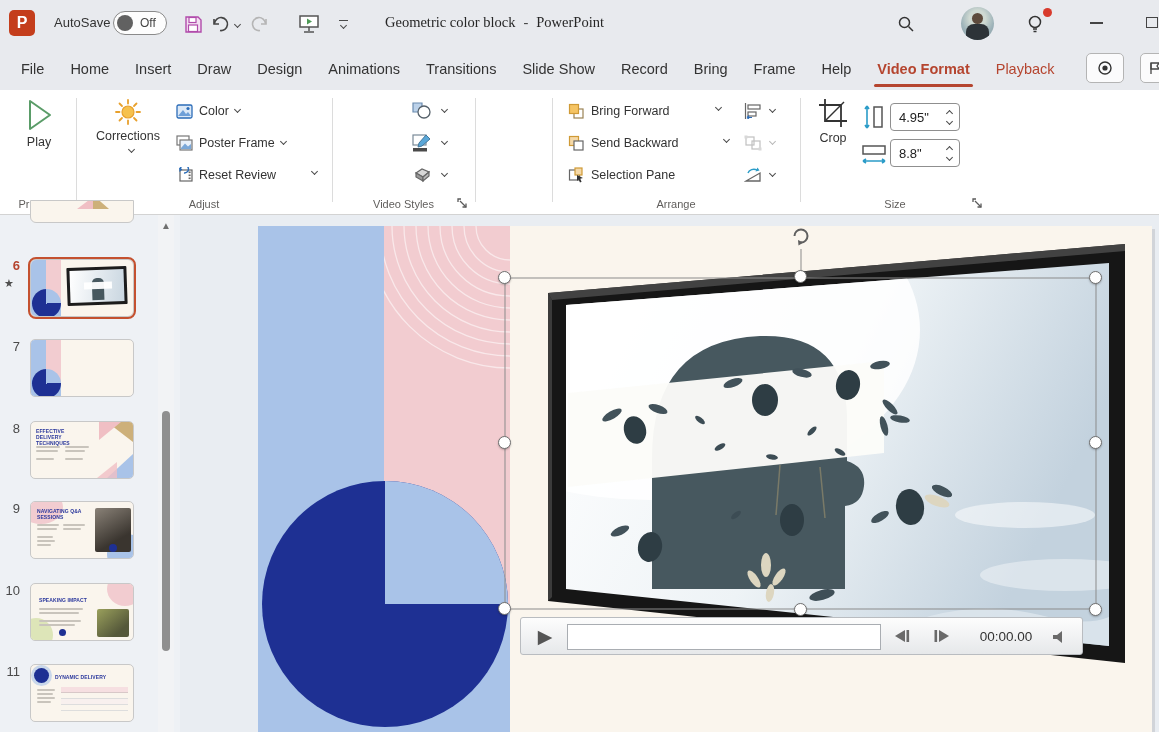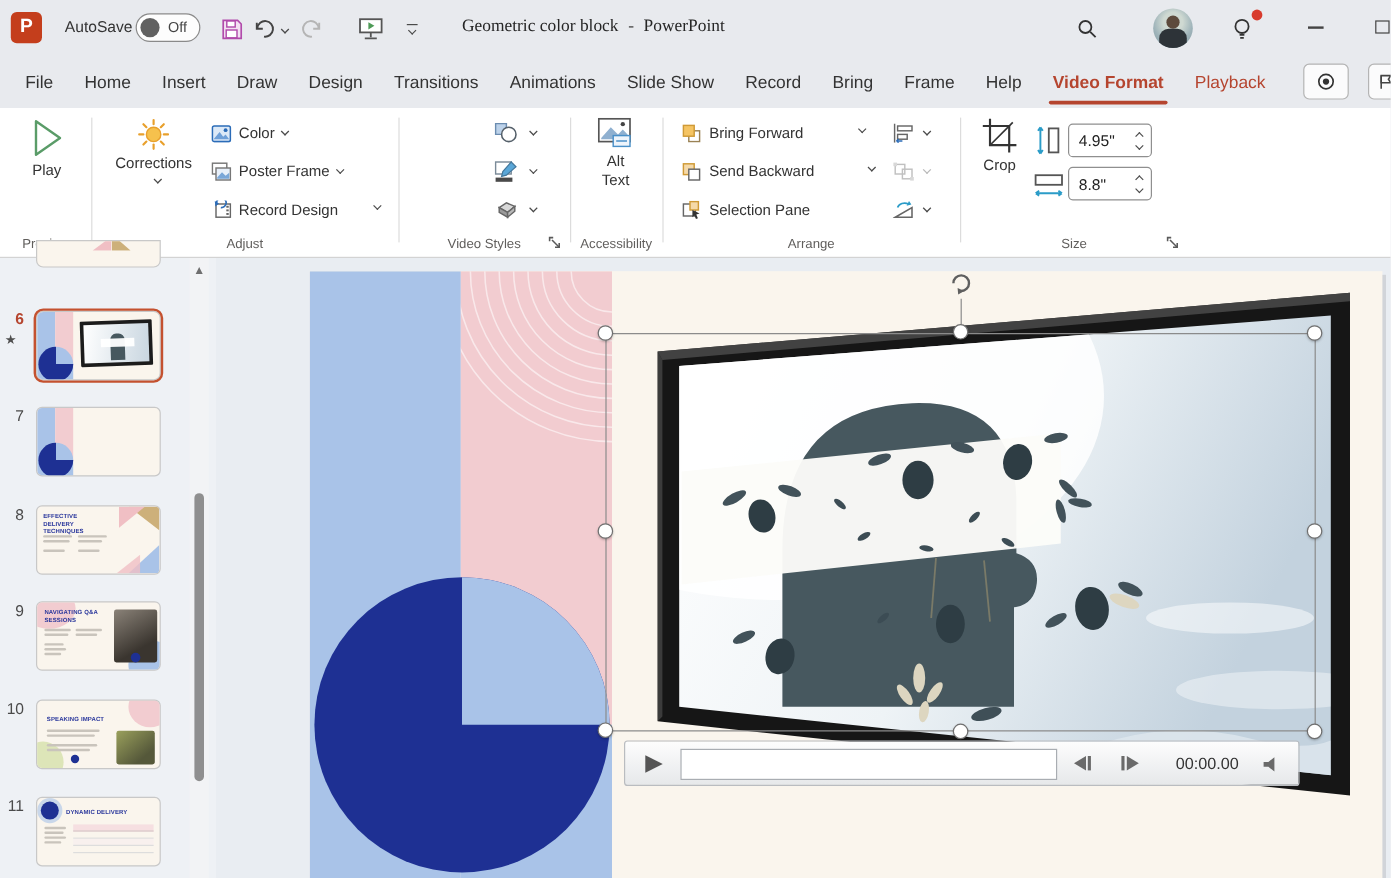--- a/index.html
+++ b/index.html
@@ -168,22 +168,22 @@
     <div class="win-max"></div>
   </div>
 
   <div class="tabrow">
     <div class="tabs" style="left:8px;">
       <div class="tab">File</div>
       <div class="tab">Home</div>
       <div class="tab">Insert</div>
       <div class="tab">Draw</div>
       <div class="tab">Design</div>
+      <div class="tab">Animations</div>
       <div class="tab">Transitions</div>
-      <div class="tab">Animations</div>
       <div class="tab">Slide Show</div>
       <div class="tab">Record</div>
       <div class="tab">Bring</div>
       <div class="tab">Frame</div>
       <div class="tab">Help</div>
       <div class="tab active">Video Format</div>
       <div class="tab context">Playback</div>
     </div>
     <div class="tabrow-btn" style="left:1086px;width:38px;">
       <svg width="16" height="16" viewBox="0 0 16 16">
@@ -250,21 +250,21 @@
       </div>
       <div class="rowbtn" style="left:100px;top:72px;">
         <svg width="17" height="16" viewBox="0 0 17 16">
           <rect x="4" y="3" width="12" height="11" fill="#fff" stroke="#666" stroke-width="1.2"></rect>
           <rect x="12.6" y="4.5" width="2" height="1.6" fill="#666"></rect>
             <rect x="12.6" y="7.5" width="2" height="1.6" fill="#666"></rect>
             <rect x="12.6" y="10.5" width="2" height="1.6" fill="#666"></rect>
           <path d="M8 6 A4 4 0 1 0 4.5 2.5" fill="none" stroke="#2b6cb8" stroke-width="1.4"></path>
           <polygon points="3,0.5 6.5,2.5 3.5,5" fill="#2b6cb8"></polygon>
         </svg>
-        <span class="txt">Record Design</span>
+        <span class="txt">Reset Review</span>
       </div>
       <span class="cv" style="position:absolute;left:230px;top:82px;"></span>
       <div class="grouplabel">Adjust</div>
     </div>
     <div class="rdiv" style="left:332px;"></div>
 
     <div class="rgroup" style="left:332px;width:143px;">
       <div class="rowbtn" style="left:80px;top:8px;">
         <svg width="20" height="18" viewBox="0 0 20 18">
           <path d="M1 1 h9 v4 l-4 5 h-5 z" fill="#bcd2ea" stroke="#6b8cb0" stroke-width="1.2"></path>
@@ -292,33 +292,20 @@
       <div class="launcher" style="right:6px;">
         <svg width="13" height="13" viewBox="0 0 13 13">
             <path d="M2 5 V2 H5" fill="none" stroke="#5a5a5a" stroke-width="1.3"></path>
             <line x1="4" y1="4" x2="10" y2="10" stroke="#5a5a5a" stroke-width="1.3"></line>
             <path d="M10 6.5 V10 H6.5" fill="none" stroke="#5a5a5a" stroke-width="1.3"></path>
           </svg>
       </div>
     </div>
     <div class="rdiv" style="left:475px;"></div>
 
-    <div class="rgroup" style="left:475px;width:77px;">
-      <div class="bigbtn" style="left:12px;top:8px;width:52px;">
-        <svg width="30" height="26" viewBox="0 0 30 26">
-          <rect x="1" y="1" width="26" height="19" fill="#fff" stroke="#555" stroke-width="1.4"></rect>
-          <path d="M3 17 L11 8 L17 14 L21 10 L25 14 L25 18 L3 18 Z" fill="#8fb0d0"></path>
-          <circle cx="21" cy="5.5" r="1.8" fill="#444"></circle>
-          <rect x="13" y="15" width="14" height="9" fill="#eef4fb" stroke="#4a90c8" stroke-width="1.2"></rect>
-          <line x1="15.5" y1="19.5" x2="24.5" y2="19.5" stroke="#4a90c8" stroke-width="1.2"></line>
-        </svg>
-        <span class="lbl"><span>Alt</span><br><span>Text</span></span>
-      </div>
-      <div class="grouplabel">Accessibility</div>
-    </div>
     <div class="rdiv" style="left:552px;"></div>
 
     <div class="rgroup" style="left:552px;width:248px;">
       <div class="rowbtn" style="left:16px;top:8px;">
         <svg width="17" height="16" viewBox="0 0 17 16">
           <rect x="6" y="6" width="9" height="9" fill="#fff" stroke="#9a8254" stroke-width="1.2"></rect>
           <rect x="1.5" y="1.5" width="9" height="9" fill="#f5c463" stroke="#cf9a36" stroke-width="1.2"></rect>
         </svg>
         <span class="txt">Bring Forward</span>
       </div>

